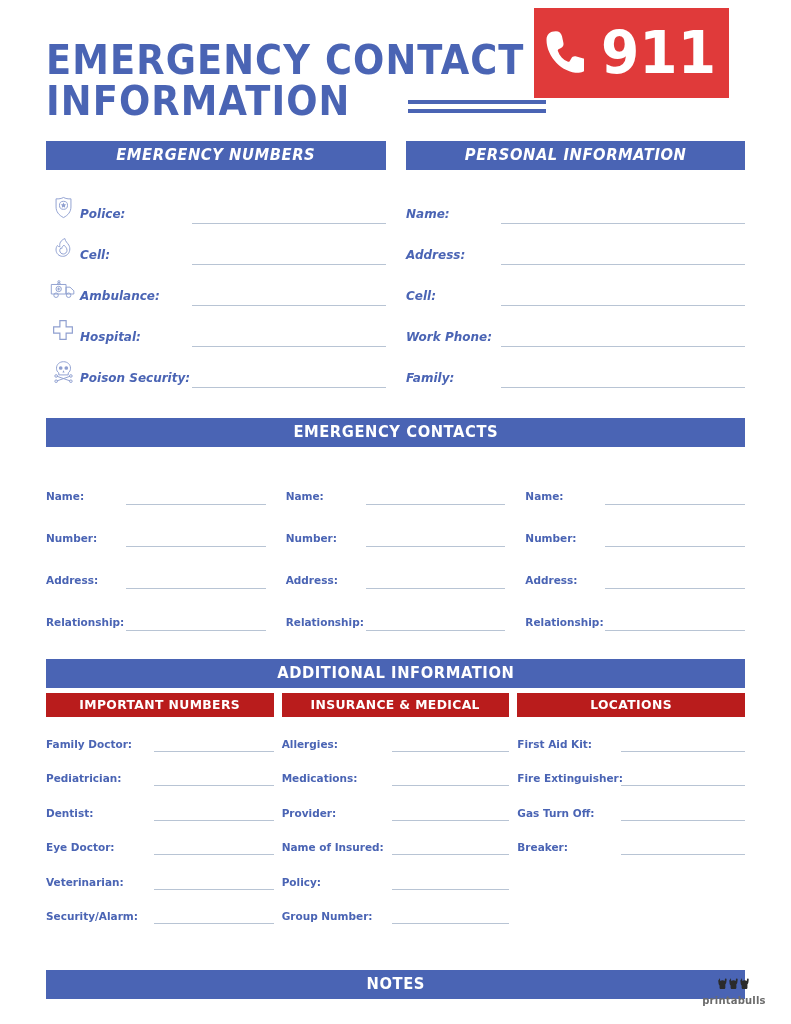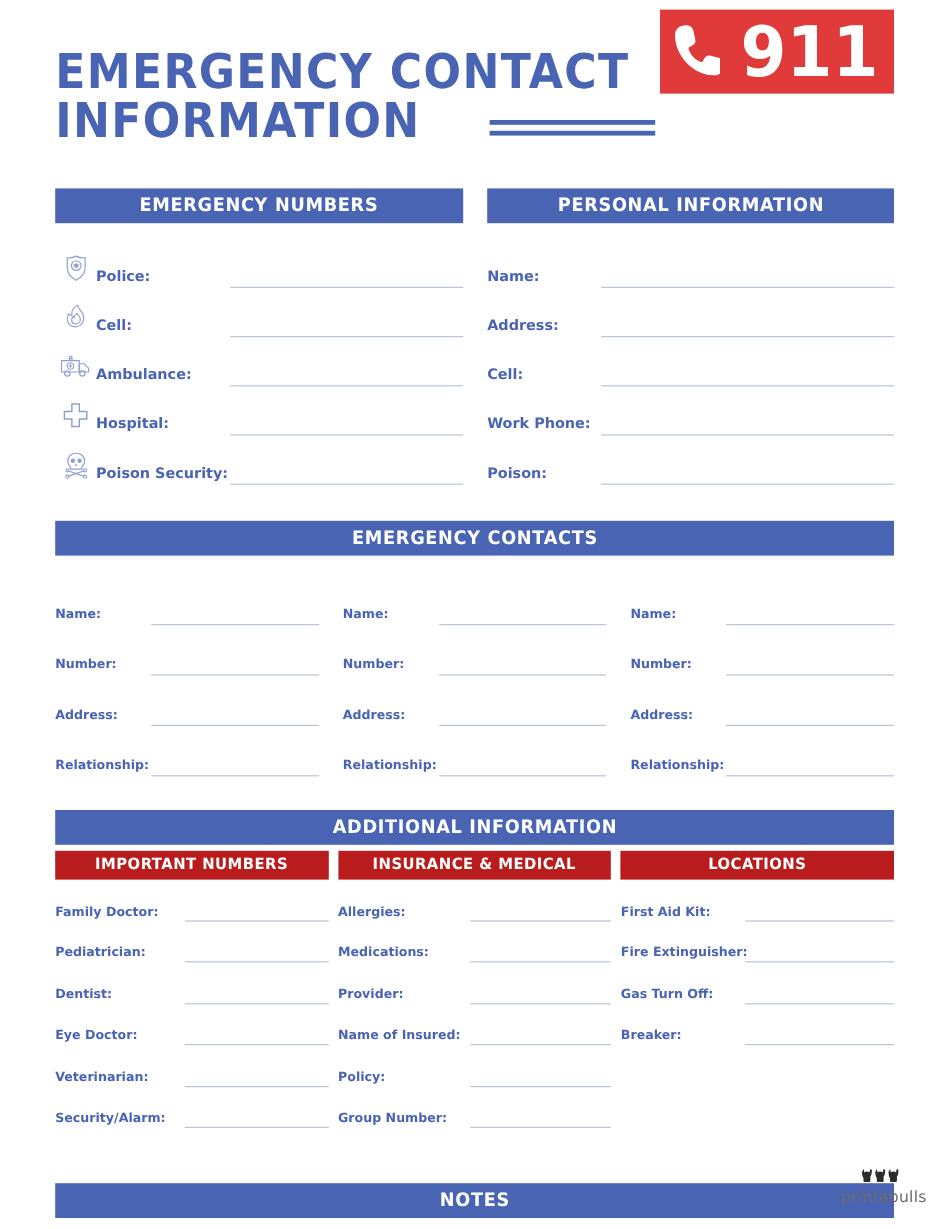--- a/index.html
+++ b/index.html
@@ -57,24 +57,24 @@
     padding-bottom: 9px;
     width: 150px;
   }
   .rule {
     height: 4px;
     background: #4a64b4;
     width: 100%;
   }
   .badge-911 {
     position: absolute;
-    right: 0;
+    right: 16px;
     top: 8px;
     width: 195px;
-    height: 70px;
+    height: 90px;
     background: #e03a3a;
     display: flex;
     align-items: center;
     justify-content: center;
     gap: 14px;
   }
   .badge-911 .phone-ic {
     width: 40px;
     height: 52px;
     display: block;
@@ -109,21 +109,22 @@
     font-size: 13px;
     height: 24px;
     line-height: 24px;
     letter-spacing: 0.4px;
   }
 
   
   .two-col {
     display: flex;
     gap: 20px;
-    margin-top: 45px;
+    margin-top: 29px;
+    font-style: italic;
   }
   .col-half { width: 340px; }
   .col-half.right { width: 339px; }
 
   .field-list { margin-top: 13px; }
 
   .frow {
     display: flex;
     align-items: flex-end;
     height: 41px;
@@ -214,24 +215,25 @@
   
   .footer-logo {
     position: absolute;
     right: 24px;
     bottom: 18px;
     width: 66px;
     text-align: center;
   }
   .footer-logo .lg-text {
     font-family: "DejaVu Sans", sans-serif;
-    font-size: 13px;
+    font-size: 10px;
     color: #6b6b6b;
     letter-spacing: 0.2px;
     margin-top: 4px;
+    font-weight: bold;
   }
   .footer-logo svg { display: block; margin: 0 auto; }
 </style>
 </head>
 <body>
 
 <div class="page">
 
   <div class="header">
     <div class="title-block">
@@ -345,21 +347,21 @@
         </div>
         <div class="frow pi">
           <span class="flabel">Cell:</span>
           <span class="fline"></span>
         </div>
         <div class="frow pi">
           <span class="flabel">Work Phone:</span>
           <span class="fline"></span>
         </div>
         <div class="frow pi">
-          <span class="flabel">Poison:</span>
+          <span class="flabel">Family:</span>
           <span class="fline"></span>
         </div>
       </div>
     </div>
 
   </div>
 
   <div class="contacts">
     <div class="bar"><span>EMERGENCY CONTACTS</span></div>
     <div class="contacts-body">

